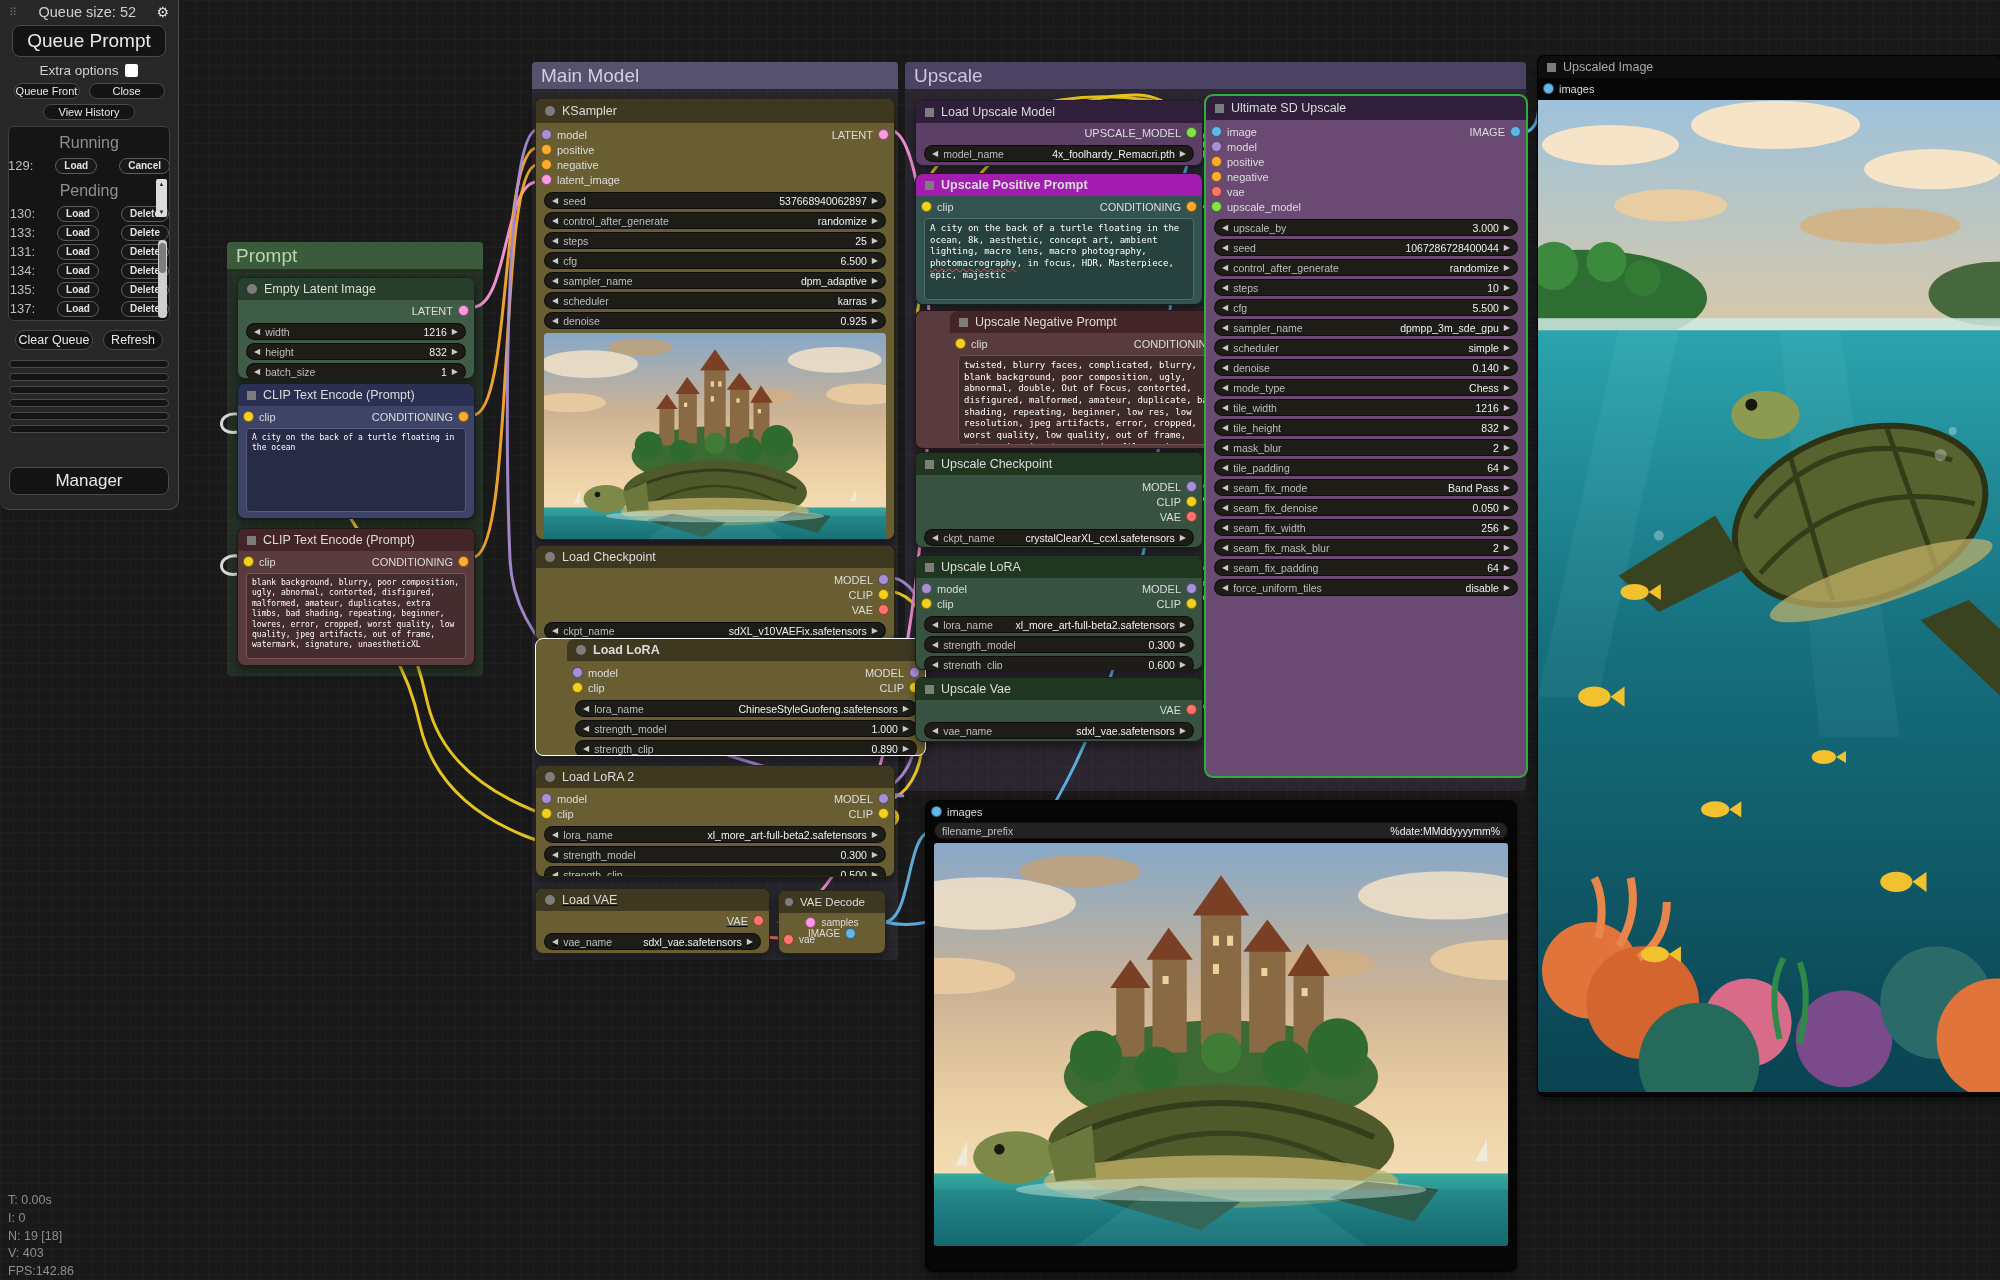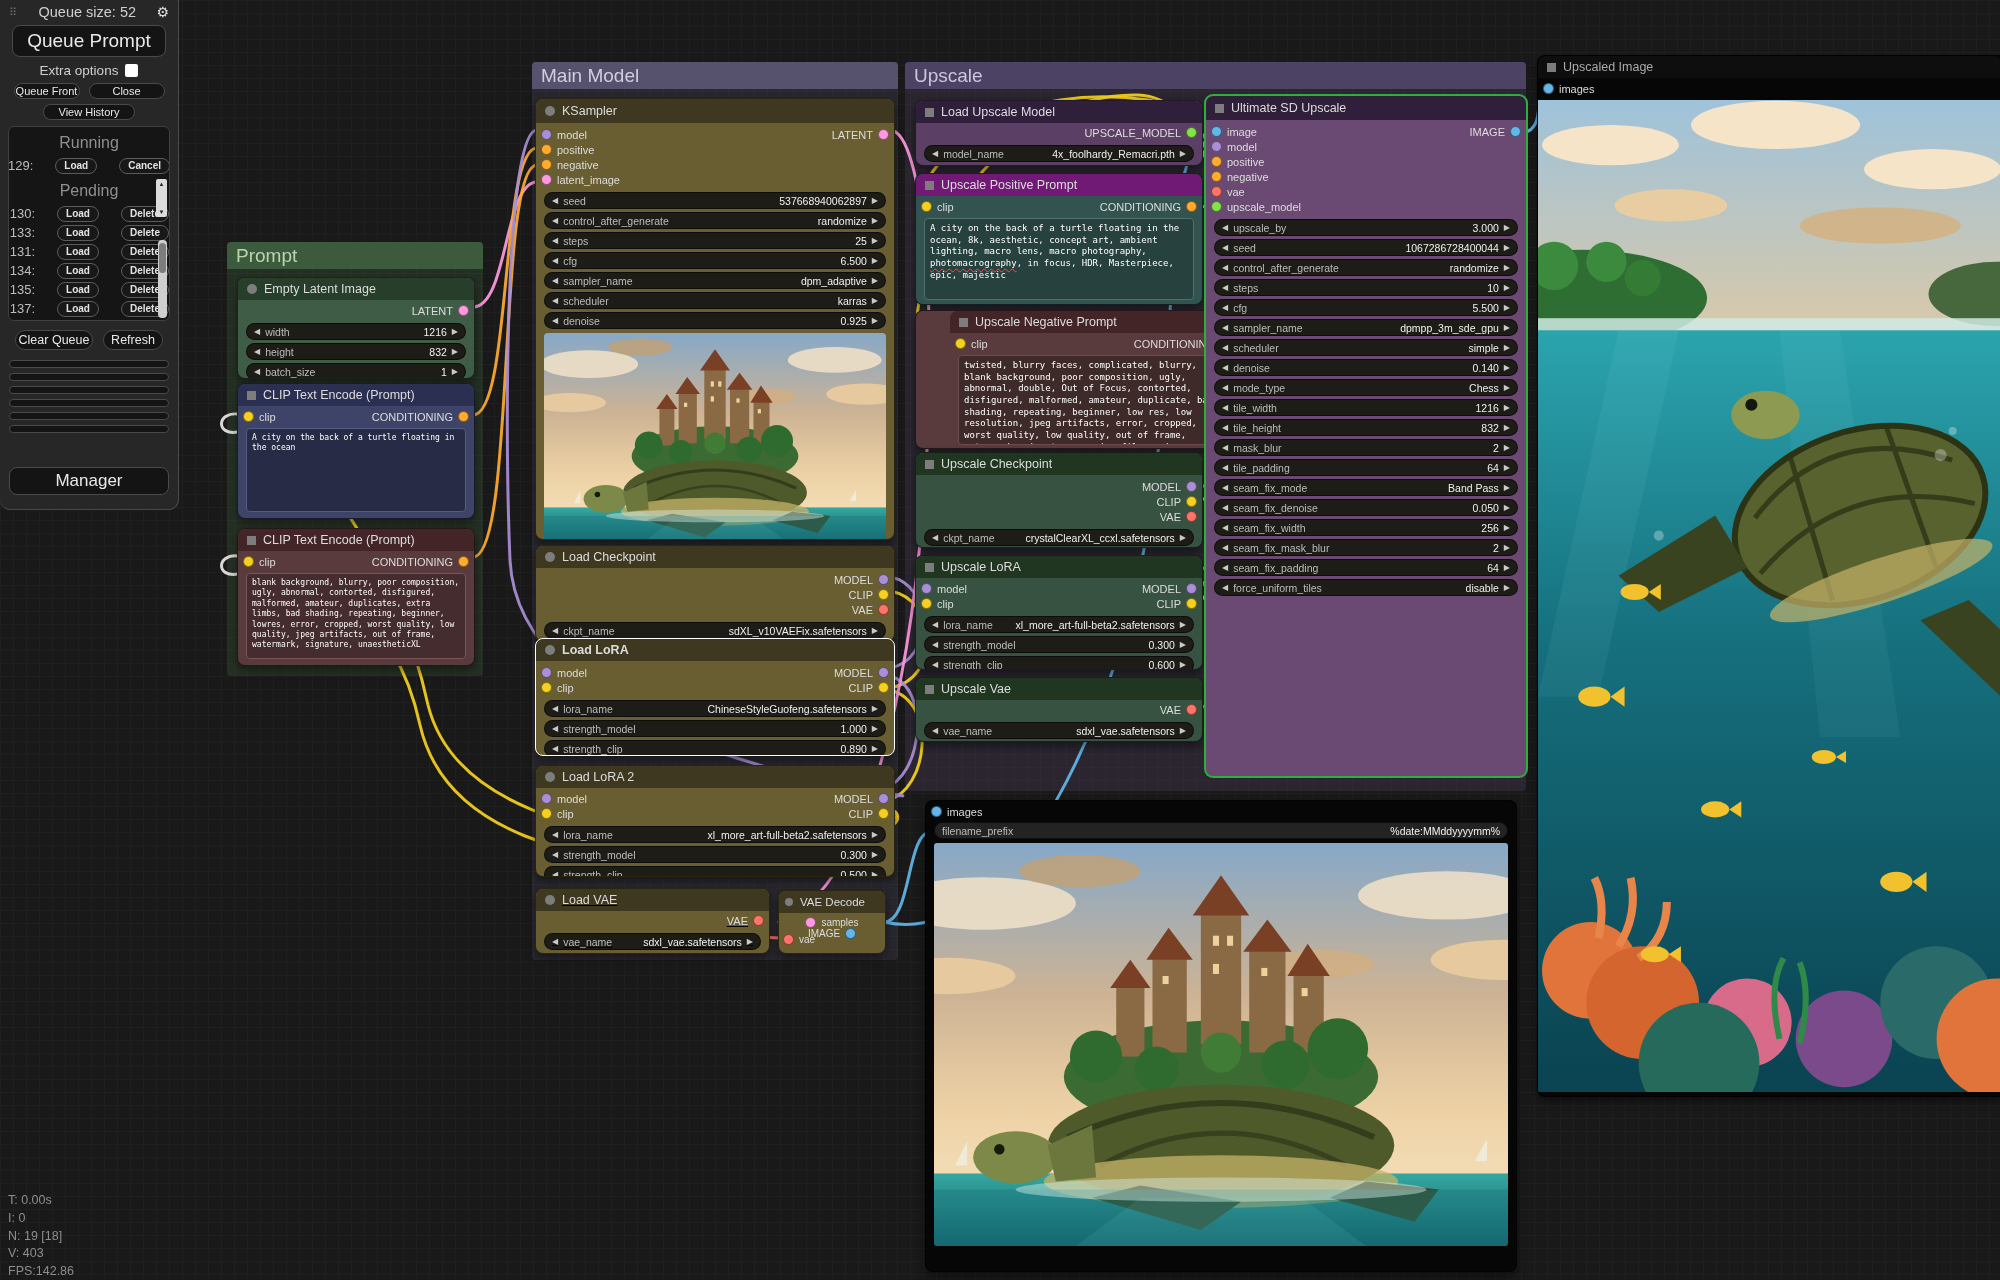--- a/index.html
+++ b/index.html
@@ -40,21 +40,21 @@
          font-family:"DejaVu Sans Mono",monospace;line-height:1.3;overflow:hidden;}
   .squiggle{text-decoration:underline wavy #ff4545 1px;text-underline-offset:2px;}
   .scene-box{position:relative;margin:4px 8px 6px;border-radius:3px;overflow:hidden;background:#000;}
   .scene-box svg{display:block;}
   
   .olive .node-header{background:#3e3820;} .olive{background:#695e31;}
   .greennode .node-header{background:#263e2a;} .greennode{background:#3f5d46;}
   .navy .node-header{background:#2b2f52;} .navy{background:#3e4468;}
   .maroon .node-header{background:#432528;} .maroon{background:#593a3d;}
   .purplenode .node-header{background:#2f1f3a;} .purplenode{background:#5b3f65;}
-  .tealnode .node-header{background:#701a75;} .tealnode{background:#335350;}
+  .tealnode .node-header{background:#a21caf;font-weight:bold;} .tealnode{background:#335350;}
   .dgreen .node-header{background:#203621;} .dgreen{background:#375240;}
   .blacknode .node-header{background:#0e0e0e;color:#aaa;} .blacknode{background:#060606;}
   .selected-white{border:1.5px solid #ffffff;}
   .selected-green{border:1.5px solid #2fae3c; box-shadow:0 0 0 1px #2fae3c;}
   
   #sidebar{position:absolute;left:0;top:0;width:178px;z-index:10;background:rgba(40,40,40,.96);
            border:1px solid #4a4a4a;border-top:none;border-left:none;border-radius:0 0 10px 10px;
            padding-bottom:14px;color:#cfcfcf;}
   .side-toprow{display:flex;align-items:center;justify-content:space-between;padding:4px 9px 2px;}
   .drag-dots{color:#6e6e6e;font-size:11px;letter-spacing:1px;}
@@ -485,21 +485,21 @@
     <div class="widgets">
         <div class="widget">
         <span class="arr">◀</span>
         <span class="wl">ckpt_name</span>
         <span class="wv">sdXL_v10VAEFix.safetensors</span>
         <span class="arr">▶</span>
       </div>
       </div>
   </div>
 
-  <div class="node olive selected-white" style="left:535px;top:638px;width:358px;height:116px;">
+  <div class="node olive selected-white" style="left:535px;top:638px;width:358px;height:116px;padding-left:31px;">
     <div class="node-header" style="font-weight:bold;">
       <span class="hdot"></span>
       <span>Load LoRA</span>
     </div>
     <div class="srows" style="padding-top:4px;">
         <div class="srow">
         <span class="sl">
             <i class="dot" style="background: rgb(169, 143, 214);"></i>
             <em>model</em>
           </span>

